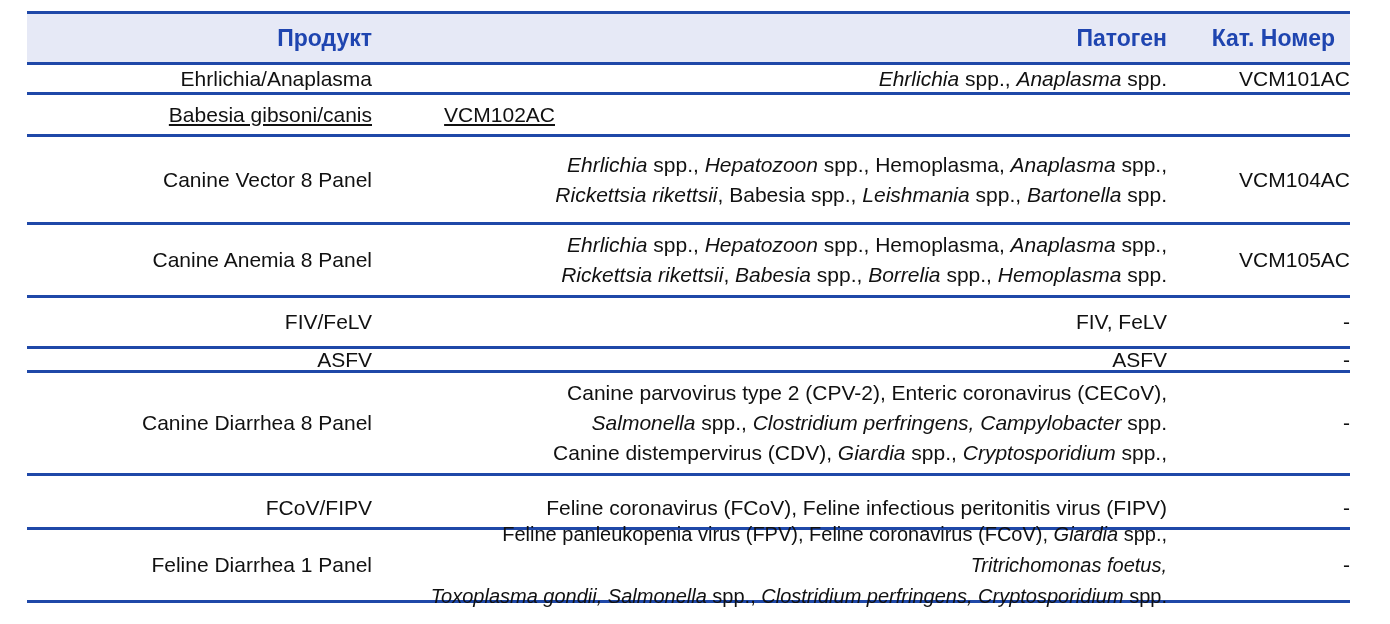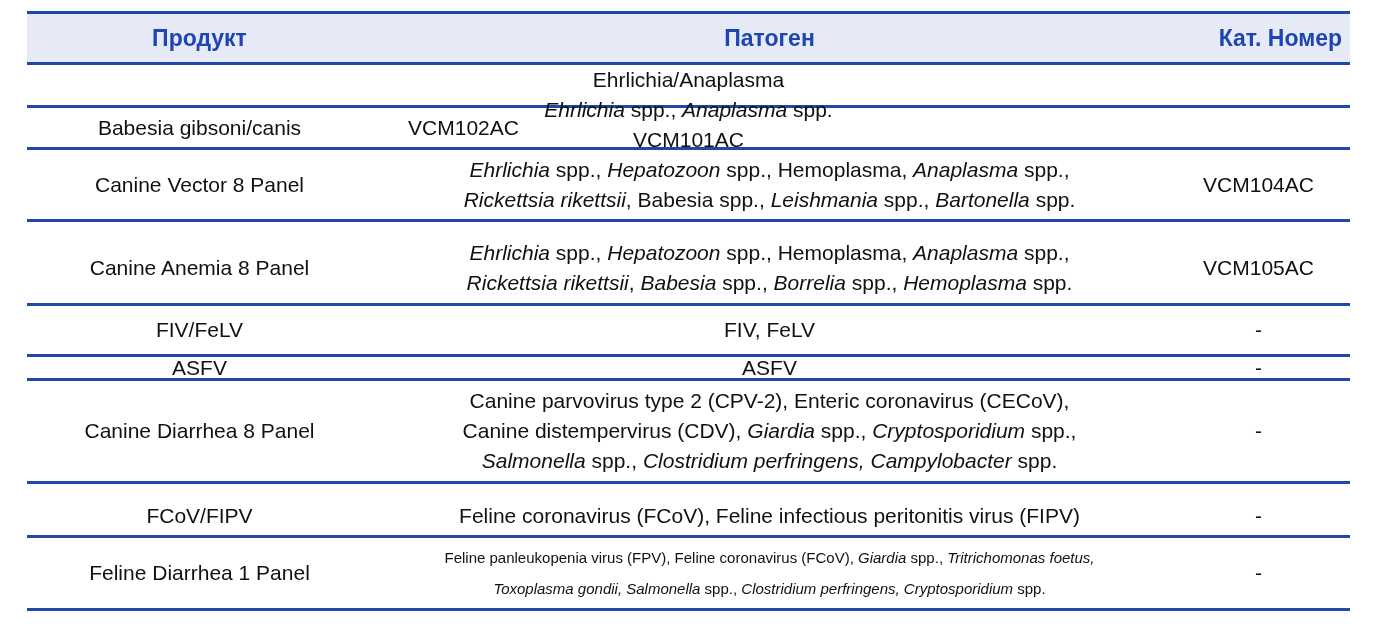--- a/index.html
+++ b/index.html
@@ -1,59 +1,59 @@
 <!DOCTYPE html>
 <html><head>
 <meta charset="utf-8">
 <style>
   html, body { margin:0; padding:0; background:#ffffff; }
   body { width:1390px; height:624px; position:relative; overflow:hidden;
          font-family: "Liberation Sans", "DejaVu Sans", sans-serif; color:#111; }
   #tbl { position:absolute; left:27px; top:11px; width:1323px; }
   .row { position:relative; display:flex; align-items:center; border-bottom:3px solid #1f48a8; box-sizing:border-box; }
   .row.header { background:#e6e9f6; border-top:3px solid #1f48a8; height:54px; }
-  .cell { box-sizing:border-box; text-align:center; font-size:21px; line-height:30px; }
+  .cell { box-sizing:border-box; text-align:right; font-size:21px; line-height:30px; }
   .c1 { width:345px; }
   .c2 { width:795px; }
   .c3 { width:183px; }
   .header .cell { color:#1f45b0; font-weight:bold; font-size:23px; }
-  .header .c3 { text-align:right; padding-right:8px; }
-  .c2.small { font-size:15px; line-height:31px; }
+  .header .c3 { text-align:right; padding-right:15px; }
+  .c2.small { font-size:20px; line-height:31px; }
   i { font-style:italic; }
 </style>
 </head>
 <body>
 
 <div id="tbl">
   <div class="row header">
     <div class="cell c1">Продукт</div>
     <div class="cell c2">Патоген</div>
     <div class="cell c3">Кат. Номер</div>
   </div>
   <div id="rows">
-      <div class="row" style="height: 43px; flex-direction: column;">
+      <div class="row" style="height: 30px;">
         <div class="cell c1">Ehrlichia/Anaplasma</div>
         <div class="cell c2">
           <div><i>Ehrlichia</i><span> spp., </span><i>Anaplasma</i><span> spp.</span></div>
         </div>
         <div class="cell c3">VCM101AC</div>
       </div>
-      <div class="row" style="height: 42px;">
+      <div class="row" style="height: 42px; text-decoration: underline;">
         <div class="cell c1">Babesia gibsoni/canis</div>
         <div class="cell c3">VCM102AC</div>
       </div>
-      <div class="row" style="height: 72px;">
+      <div class="row" style="height: 88px;">
         <div class="cell c1">Canine Vector 8 Panel</div>
         <div class="cell c2">
           <div><i>Ehrlichia</i><span> spp., </span><i>Hepatozoon</i><span> spp., Hemoplasma, </span><i>Anaplasma</i><span> spp.,</span></div>
           <div><i>Rickettsia rikettsii</i><span>, Babesia spp., </span><i>Leishmania</i><span> spp., </span><i>Bartonella</i><span> spp.</span></div>
         </div>
         <div class="cell c3">VCM104AC</div>
       </div>
-      <div class="row" style="height: 73px; margin-top: 11px;">
+      <div class="row" style="height: 73px;">
         <div class="cell c1">Canine Anemia 8 Panel</div>
         <div class="cell c2">
           <div><i>Ehrlichia</i><span> spp., </span><i>Hepatozoon</i><span> spp., Hemoplasma, </span><i>Anaplasma</i><span> spp.,</span></div>
           <div><i>Rickettsia rikettsii</i><span>, </span><i>Babesia</i><span> spp., </span><i>Borrelia</i><span> spp., </span><i>Hemoplasma</i><span> spp.</span></div>
         </div>
         <div class="cell c3">VCM105AC</div>
       </div>
       <div class="row" style="height: 51px;">
         <div class="cell c1">FIV/FeLV</div>
         <div class="cell c2">
@@ -65,22 +65,22 @@
         <div class="cell c1">ASFV</div>
         <div class="cell c2">
           <div><span>ASFV</span></div>
         </div>
         <div class="cell c3">-</div>
       </div>
       <div class="row" style="height: 103px;">
         <div class="cell c1">Canine Diarrhea 8 Panel</div>
         <div class="cell c2">
           <div><span>Canine parvovirus type 2 (CPV-2), Enteric coronavirus (CECoV),</span></div>
+          <div><i>Salmonella</i><span> spp., </span><i>Clostridium perfringens, Campylobacter</i><span> spp.</span></div>
           <div><span>Canine distempervirus (CDV), </span><i>Giardia</i><span> spp., </span><i>Cryptosporidium</i><span> spp.,</span></div>
-          <div><i>Salmonella</i><span> spp., </span><i>Clostridium perfringens, Campylobacter</i><span> spp.</span></div>
         </div>
         <div class="cell c3">-</div>
       </div>
       <div class="row" style="height: 42px; margin-top: 12px;">
         <div class="cell c1">FCoV/FIPV</div>
         <div class="cell c2">
           <div><span>Feline coronavirus (FCoV), Feline infectious peritonitis virus (FIPV)</span></div>
         </div>
         <div class="cell c3">-</div>
       </div>

